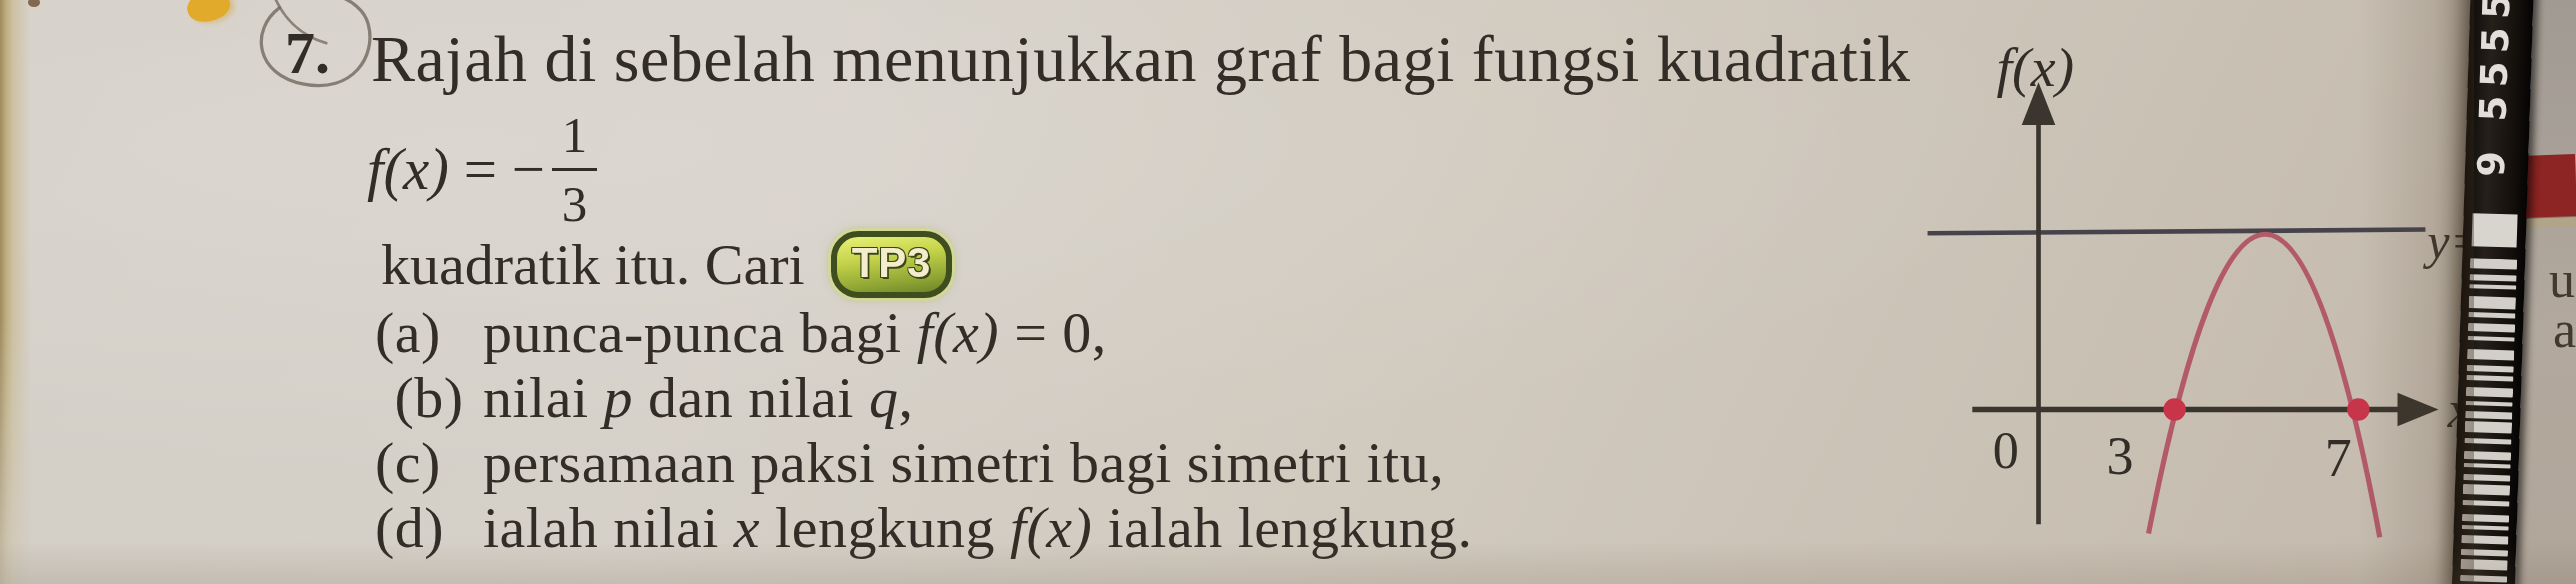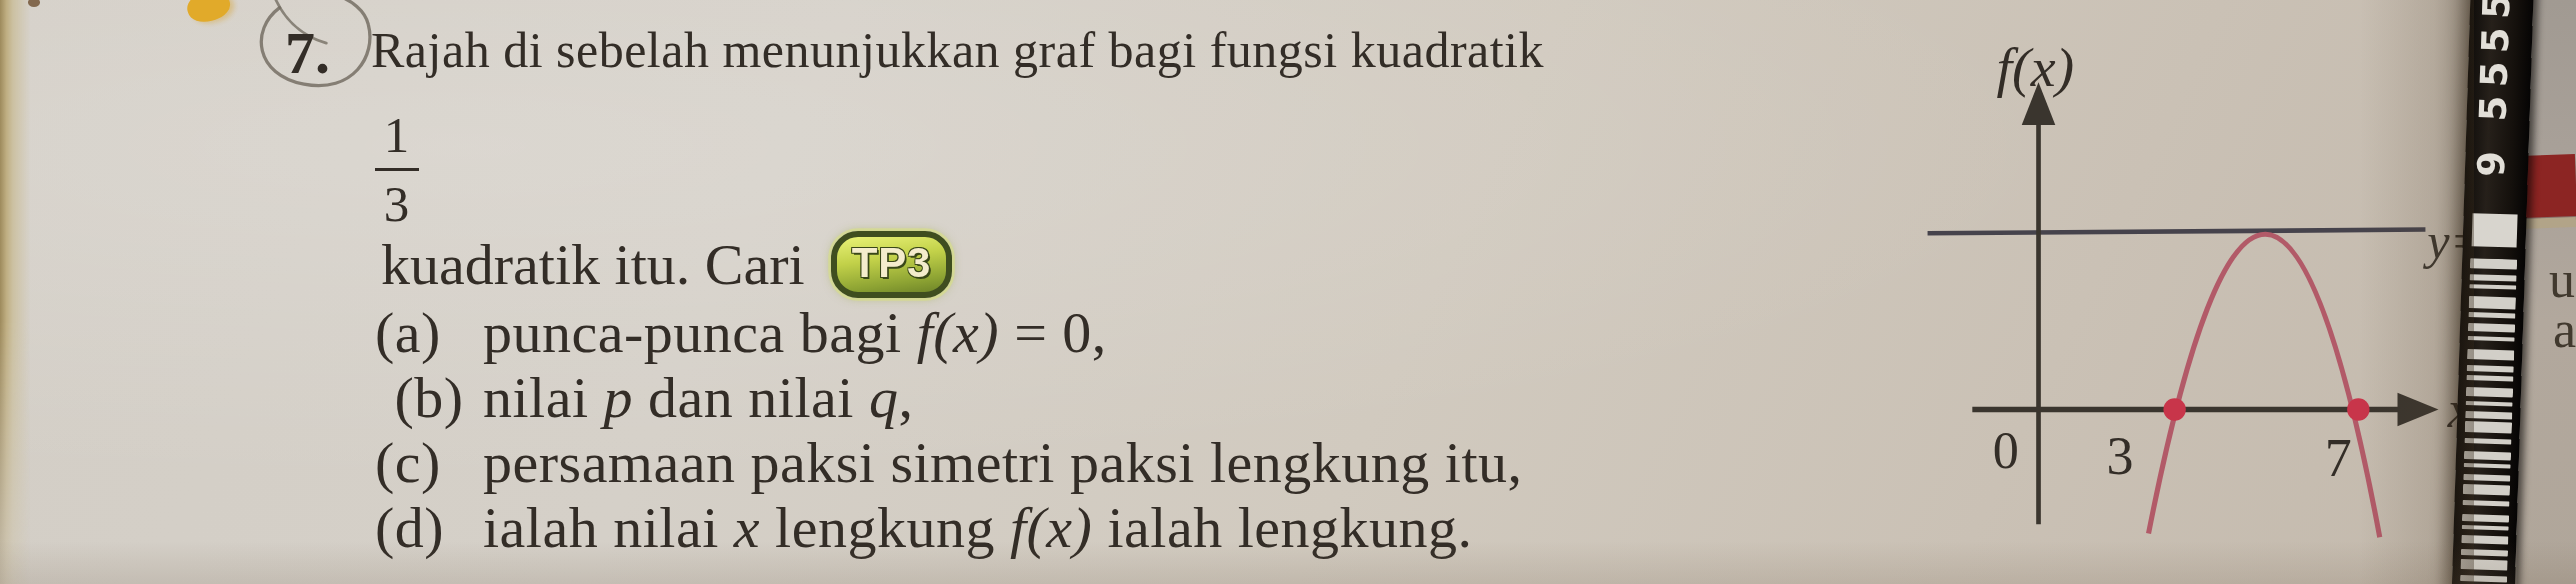--- a/index.html
+++ b/index.html
@@ -14,21 +14,21 @@
     background:linear-gradient(180deg,rgba(110,92,72,0),rgba(110,92,72,0.16));}
   .page-edge{position:absolute;left:0;top:0;bottom:0;width:32px;
     background:linear-gradient(90deg,#9d8a5c 0px,#bfae82 6.5px,#ccc1a2 13px,rgba(209,201,186,0) 30px);
     -webkit-mask-image:linear-gradient(180deg,#000 0%,#000 55%,rgba(0,0,0,.25) 100%);
     mask-image:linear-gradient(180deg,#000 0%,#000 55%,rgba(0,0,0,.25) 100%);}
   .right-shade{position:absolute;top:0;bottom:0;left:2360px;width:114px;
     background:linear-gradient(90deg,rgba(80,62,42,0) 0%,rgba(80,62,42,0.16) 65%,rgba(55,42,26,0.38) 100%);}
 
   
   .qnum{position:absolute;left:285px;top:18.7px;font-size:60px;font-weight:bold;white-space:nowrap;}
-  .line1{position:absolute;left:371px;top:20.5px;font-size:50px;white-space:nowrap;letter-spacing:0.5px;}
+  .line1{position:absolute;left:371px;top:20.5px;font-size:66px;white-space:nowrap;letter-spacing:0.5px;}
   .formula{position:absolute;left:367px;top:110px;display:flex;align-items:center;font-size:59px;white-space:nowrap;}
   .frac{display:inline-flex;flex-direction:column;align-items:center;margin:0 7.5px;}
   .frac .num{font-size:51px;line-height:1;padding:0 9.3px 6.5px;}
   .frac .den{font-size:51px;line-height:1;padding:8.4px 9.3px 0;border-top:3.7px solid #332d27;}
   .sup{font-size:35px;position:relative;top:-20.5px;}
   .it{font-style:italic;}
   .line3{position:absolute;left:381px;top:231px;font-size:58px;white-space:nowrap;display:flex;align-items:center;}
   .badge{display:inline-block;margin-left:26px;padding:4.7px 15px 8.4px;
     font-family:"Liberation Sans", sans-serif;font-weight:bold;font-size:42px;letter-spacing:0.9px;
     color:#f4eccc;background:linear-gradient(172deg,#e9f277 0%,#c2d149 40%,#8da333 78%,#6e8428 100%);
@@ -80,39 +80,40 @@
   <div class="speck"></div>
   <svg class="pencil" width="159" height="112" viewBox="0 0 170 120">
     <path d="M 38 20 C 6 44, 12 92, 64 102 C 116 112, 142 72, 133 38 C 126 8, 76 -6, 46 6" fill="none" stroke="#766f64" stroke-width="3.5" stroke-linecap="round" opacity="0.85"></path>
     <path d="M 30 2 C 40 30, 60 50, 88 58" fill="none" stroke="#766f64" stroke-width="3" stroke-linecap="round" opacity="0.8"></path>
   </svg>
 
   <div class="qnum">7.</div>
   <div class="line1">Rajah di sebelah menunjukkan graf bagi fungsi kuadratik</div>
 
   <div class="formula">
+    <span><span class="it">f(x)</span><span> = −</span></span>
     <span class="frac">
       <span class="num">1</span>
       <span class="den">3</span>
     </span>
   </div>
 
   <div class="line3">
     <span>kuadratik itu. Cari</span>
     <span class="badge">TP3</span>
   </div>
 
   <div class="item item-a">
     <span class="lbl">(a)</span><span>punca-punca bagi </span><span class="it">f(x)</span><span> = 0,</span><span class="it"></span><span></span>
   </div>
   <div class="item item-b">
     <span class="lbl">(b)</span><span>nilai </span><span class="it">p</span><span> dan nilai </span><span class="it">q</span><span>,</span>
   </div>
   <div class="item item-c">
-    <span class="lbl">(c)</span><span>persamaan paksi simetri paksi lengkung itu,</span><span class="it"></span><span></span><span class="it"></span><span></span>
+    <span class="lbl">(c)</span><span>persamaan paksi simetri bagi simetri itu,</span><span class="it"></span><span></span><span class="it"></span><span></span>
   </div>
   <div class="item item-d">
     <span class="lbl">(d)</span><span>ialah nilai </span><span class="it">x</span><span> lengkung </span><span class="it">f(x)</span><span> ialah lengkung.</span>
   </div>
 
   <svg class="graph" viewBox="2030 0 680 626">
 
     <line x1="2066" y1="250" x2="2600" y2="246" stroke="#46434c" stroke-width="5"></line>
 
     <line x1="2185" y1="112" x2="2185" y2="562" stroke="#3a352e" stroke-width="5"></line>

